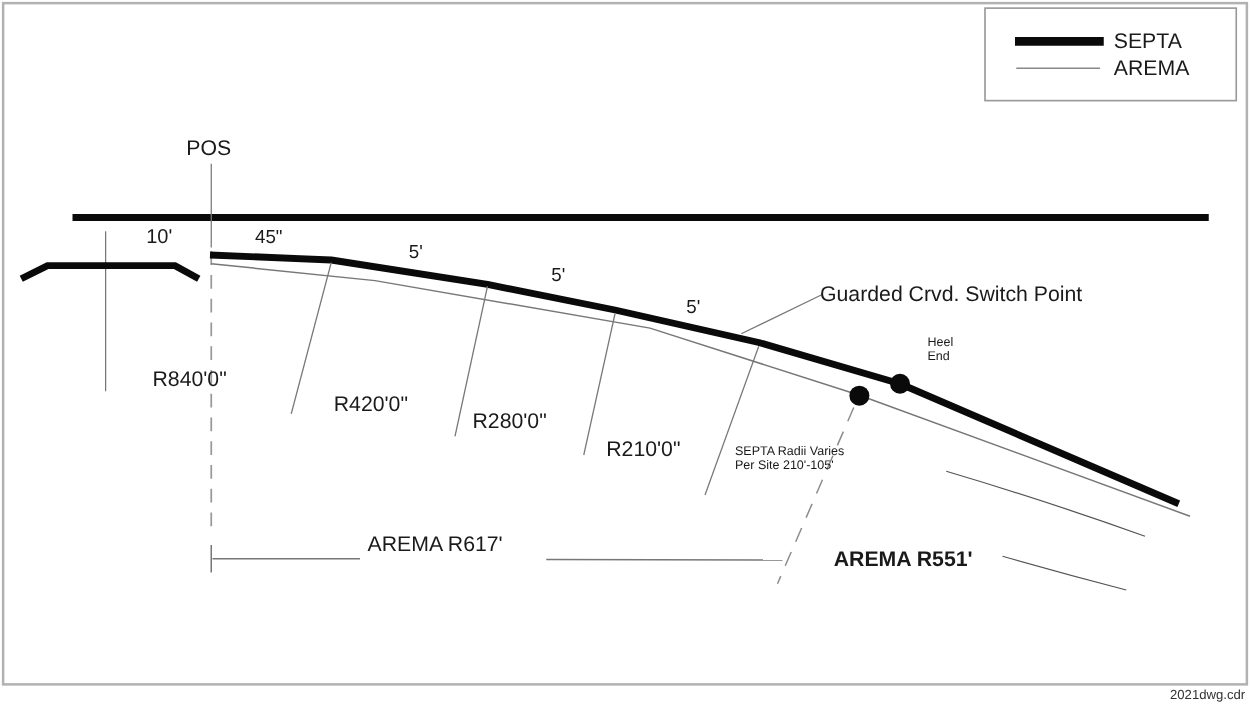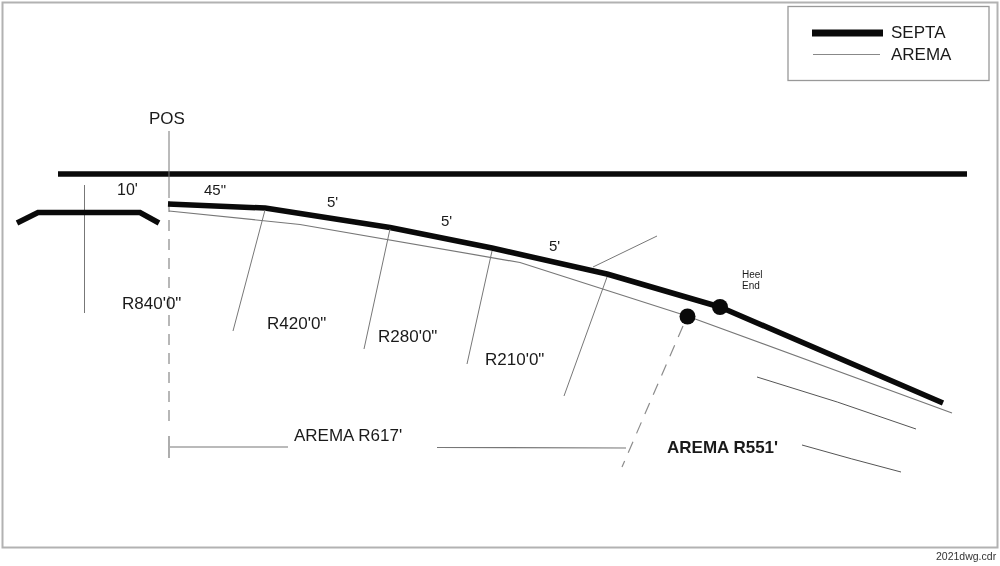--- a/index.html
+++ b/index.html
@@ -74,24 +74,29 @@
   <div class="lbl f15" style="left:327px;top:194px;">5'</div>
   <div class="lbl f15" style="left:441px;top:213px;">5'</div>
   <div class="lbl f15" style="left:549px;top:238px;">5'</div>
 
 
   <div class="lbl f17" style="left:122px;top:295px;">R840'0"</div>
   <div class="lbl f17" style="left:267px;top:315px;">R420'0"</div>
   <div class="lbl f17" style="left:378px;top:328px;">R280'0"</div>
   <div class="lbl f17" style="left:485px;top:351px;">R210'0"</div>
 
+  <div class="lbl f17" style="left:656px;top:227px;">Guarded Crvd. Switch Point</div>
 
   <div class="lbl f14 two-line" style="left:742px;top:269px;">
     <div>Heel</div>
     <div>End</div>
   </div>
 
+  <div class="lbl f14 two-line" style="left:588px;top:356px;">
+    <div>SEPTA Radii Varies</div>
+    <div>Per Site 210'-105'</div>
+  </div>
 
   <div class="lbl f17" style="left:294px;top:427px;">AREMA R617'</div>
   <div class="lbl f17" style="left:667px;top:439px;font-weight:bold;">AREMA R551'</div>
 
   <div class="lbl f11" style="left:936px;top:551px;text-align:center;">2021dwg.cdr</div>
 </div>
 
 </body></html>

